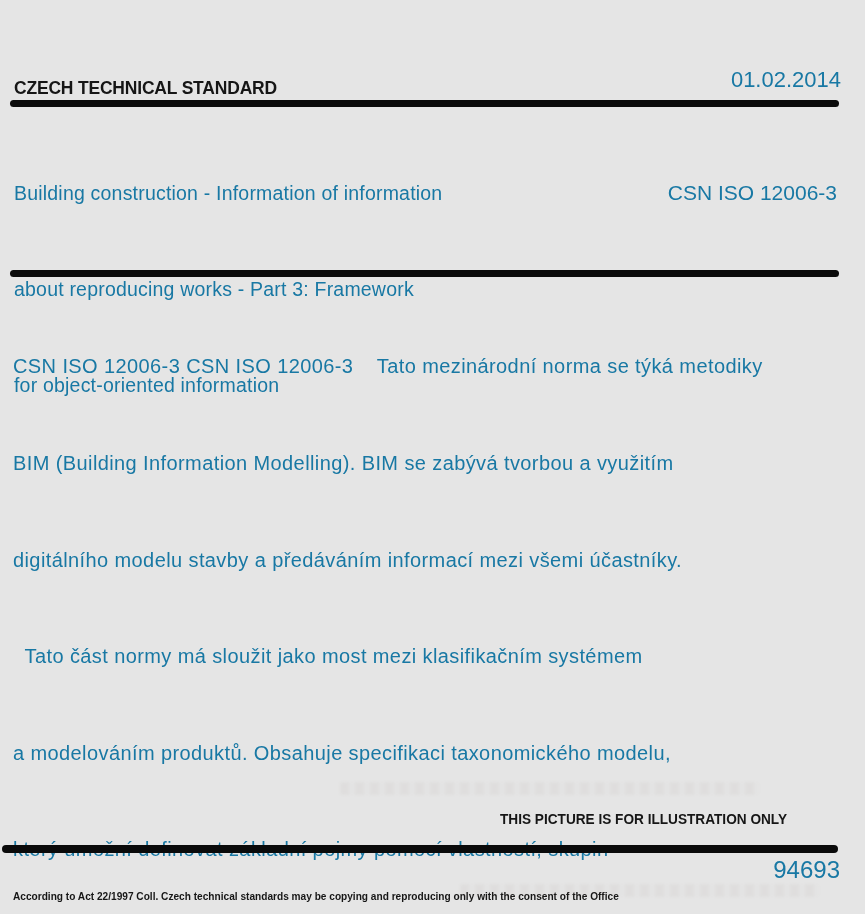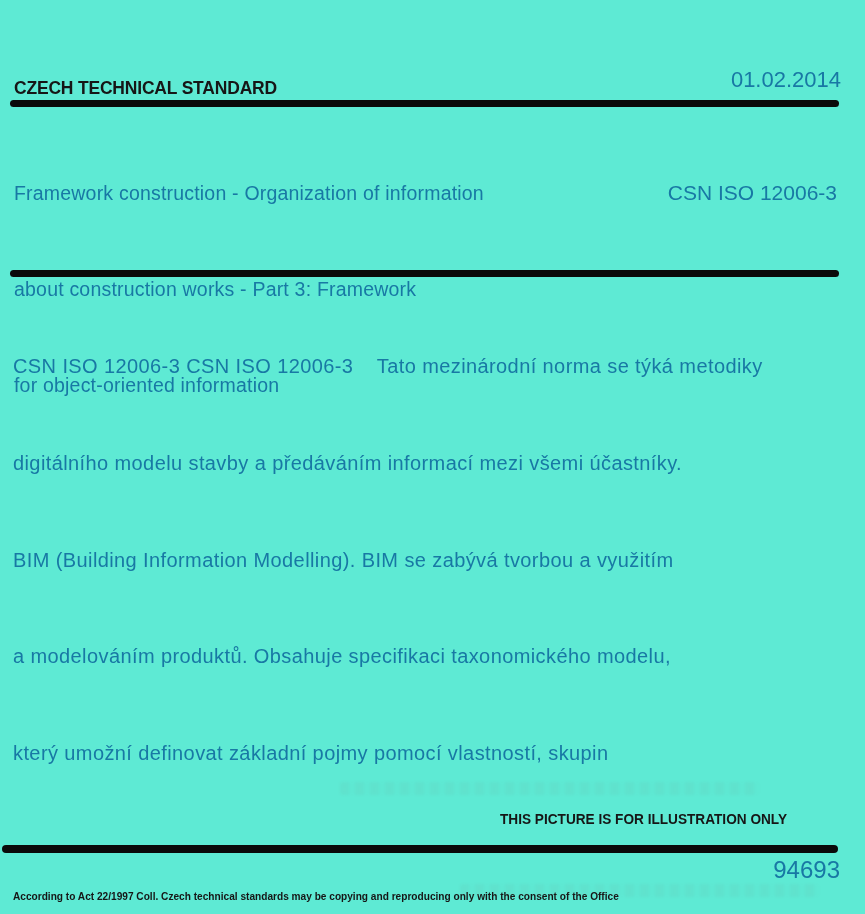--- a/index.html
+++ b/index.html
@@ -1,19 +1,19 @@
 <!DOCTYPE html>
 <html><head>
 <meta charset="utf-8">
 <style>
   html,body{margin:0;padding:0;background:#ffffff;}
   .page{
     position:relative;
     width:865px;height:914px;
-    background:#5eead4;
+    background:#e5e5e5;
     font-family:"Liberation Sans","DejaVu Sans",sans-serif;
     overflow:hidden;
   }
   
   .standard-type{
     position:absolute;left:14px;top:77px;
     font-size:19px;font-weight:bold;color:#161616;
     letter-spacing:-0.2px;
     transform:scaleX(0.92);transform-origin:left center;
     white-space:pre;
@@ -77,34 +77,35 @@
 </head>
 <body>
 
 <div class="page">
 
   <div class="standard-type">CZECH TECHNICAL STANDARD</div>
   <div class="issue-date">01.02.2014</div>
   <div class="rule rule-header"></div>
 
   <div class="title-block">
-    <div>Framework construction - Organization of information</div>
-    <div>about construction works - Part 3: Framework</div>
+    <div>Building construction - Information of information</div>
+    <div>about reproducing works - Part 3: Framework</div>
     <div>for object-oriented information</div>
   </div>
   <div class="code-block">
     <div>CSN ISO 12006-3</div>
   </div>
 
   <div class="rule rule-title"></div>
 
   <div class="abstract">
     <div>CSN ISO 12006-3 CSN ISO 12006-3    Tato mezinárodní norma se týká metodiky</div>
+    <div>BIM (Building Information Modelling). BIM se zabývá tvorbou a využitím</div>
     <div>digitálního modelu stavby a předáváním informací mezi všemi účastníky.</div>
-    <div>BIM (Building Information Modelling). BIM se zabývá tvorbou a využitím</div>
+    <div>  Tato část normy má sloužit jako most mezi klasifikačním systémem</div>
     <div>a modelováním produktů. Obsahuje specifikaci taxonomického modelu,</div>
     <div>který umožní definovat základní pojmy pomocí vlastností, skupin</div>
     
     
     
     
     
     
     
     

